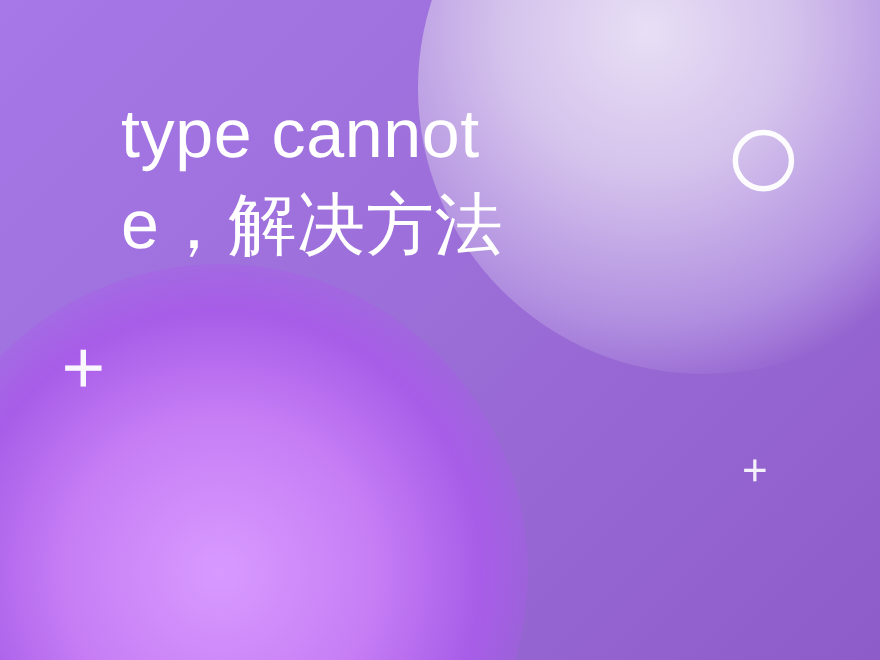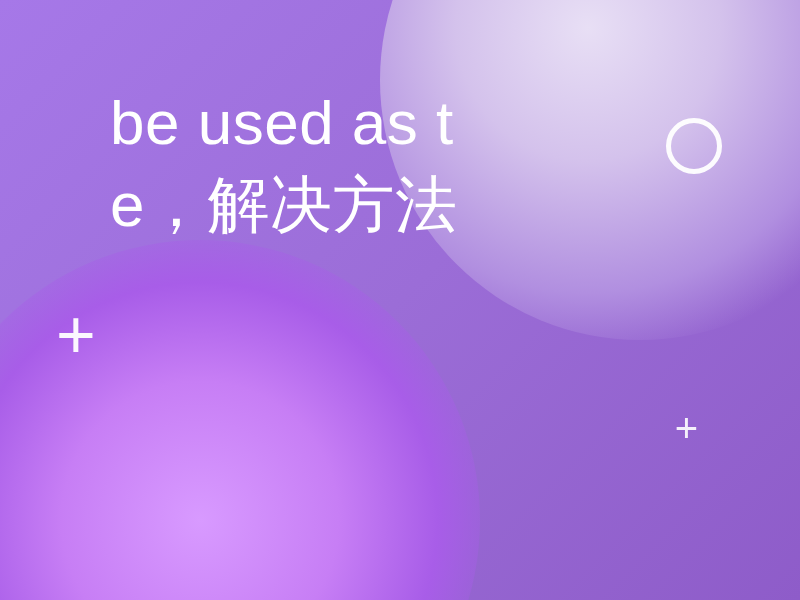--- a/index.html
+++ b/index.html
@@ -72,15 +72,15 @@
 <body>
 
 <div class="bg-shape-top"></div>
 <div class="bg-shape-bottom"></div>
 
 <div class="circle-outline"></div>
 <div class="plus-left">+</div>
 <div class="plus-right">+</div>
 
 <div class="text-block">
-  <div>be used as t</div>
+  <div>type cannot</div>
   <div>e，解决方法</div>
 </div>
 
 </body></html>

